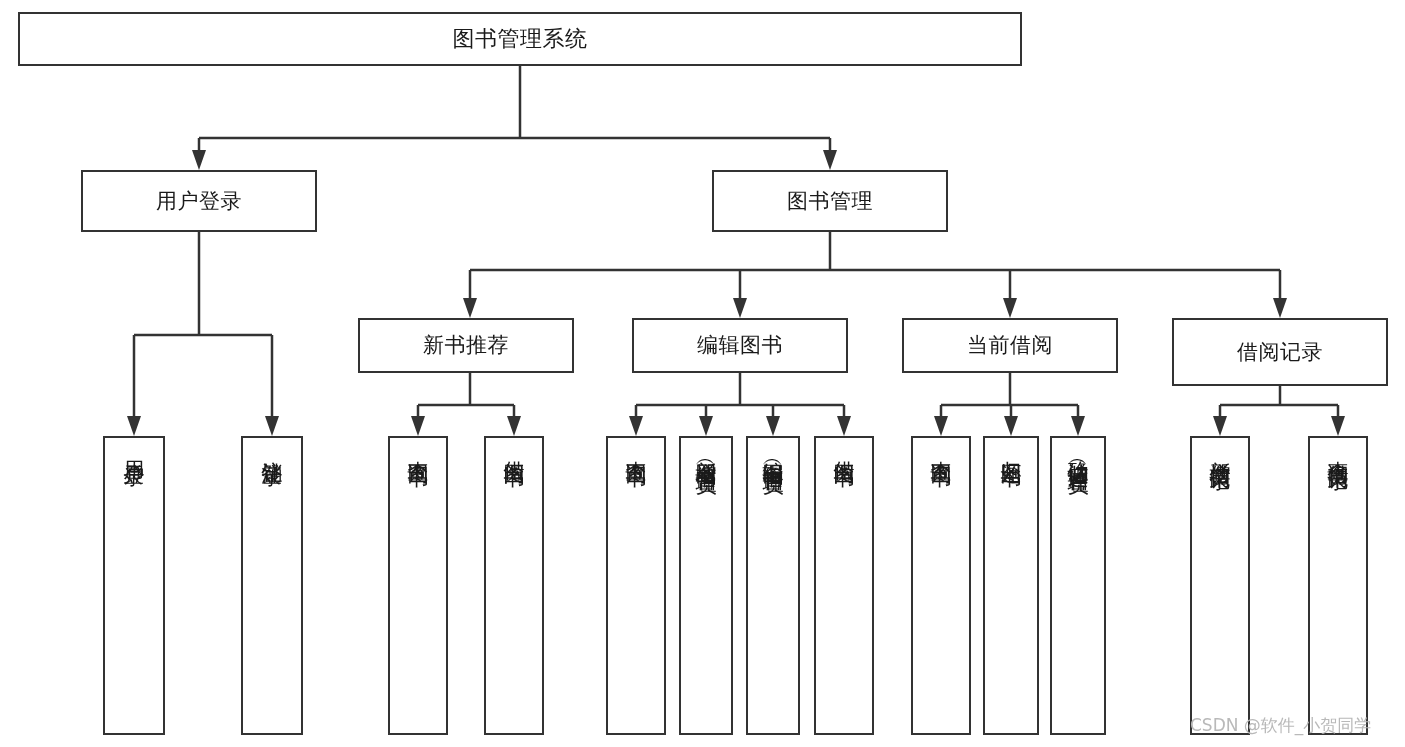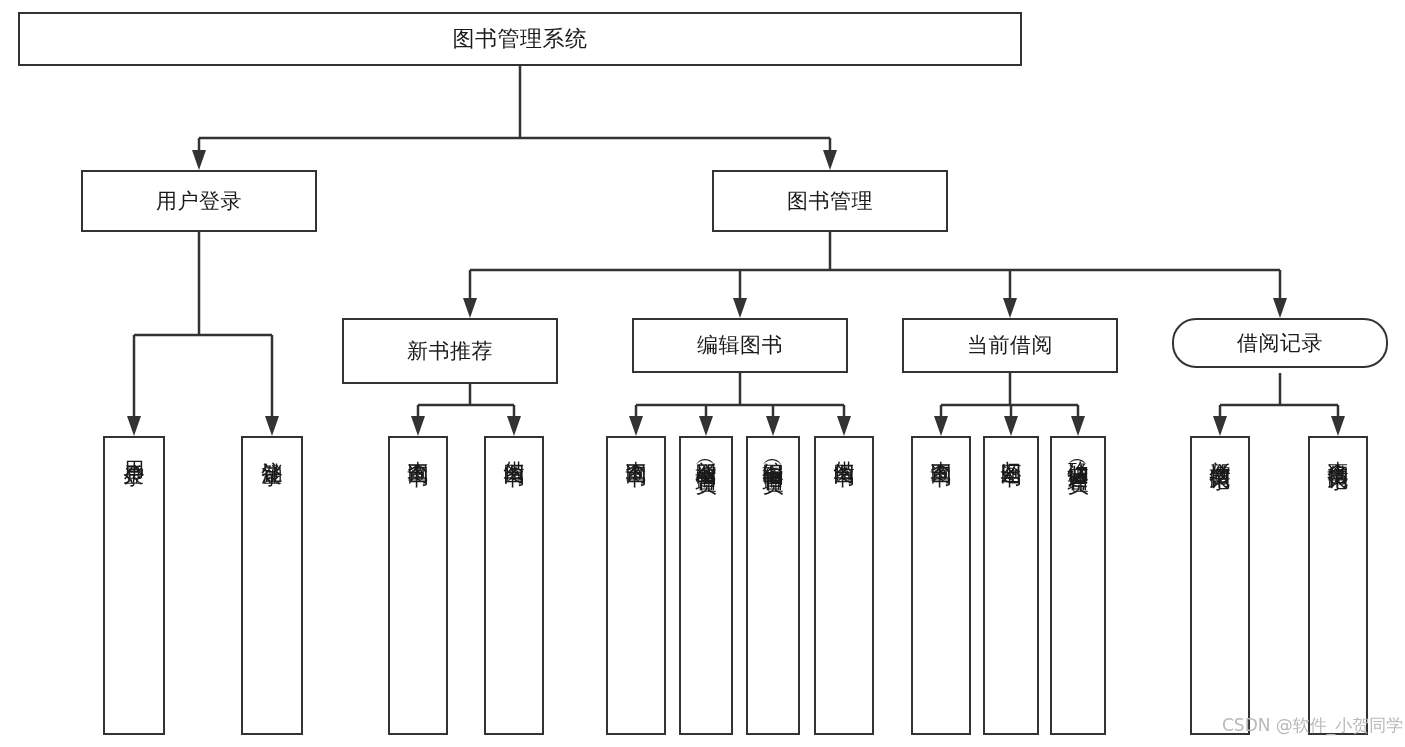--- a/index.html
+++ b/index.html
@@ -60,21 +60,20 @@
     line-height: 1.05;
     letter-spacing: 2px;
     white-space: nowrap;
   }
   .watermark {
     position: absolute;
     color: #b9b9b9;
     font-size: 17px;
     white-space: nowrap;
     font-family: "DejaVu Sans", "Liberation Sans", sans-serif;
-    padding-left: 32px;
   }
 </style>
 </head>
 <body>
 
 <div id="canvas">
   <svg id="edges" viewBox="0 0 1405 747">
       <line x1="520" y1="66" x2="520" y2="138" stroke="#333333" stroke-width="2.5"></line>
       <line x1="199" y1="138" x2="830" y2="138" stroke="#333333" stroke-width="2.5"></line>
       <line x1="199" y1="138" x2="199" y2="152" stroke="#333333" stroke-width="2.5"></line>
@@ -131,30 +130,30 @@
   <div id="nodes">
       <div class="node horizontal root" style="left: 18px; top: 12px; width: 1004px; height: 54px;">
         <span class="label">图书管理系统</span>
       </div>
       <div class="node horizontal" style="left: 81px; top: 170px; width: 236px; height: 62px;">
         <span class="label">用户登录</span>
       </div>
       <div class="node horizontal" style="left: 712px; top: 170px; width: 236px; height: 62px; align-items: center;">
         <span class="label">图书管理</span>
       </div>
-      <div class="node horizontal" style="left: 342px; top: 318px; width: 216px; height: 66px;">
+      <div class="node horizontal" style="left: 358px; top: 318px; width: 216px; height: 55px;">
         <span class="label">新书推荐</span>
       </div>
       <div class="node horizontal" style="left: 632px; top: 318px; width: 216px; height: 55px;">
         <span class="label">编辑图书</span>
       </div>
       <div class="node horizontal" style="left: 902px; top: 318px; width: 216px; height: 55px;">
         <span class="label">当前借阅</span>
       </div>
-      <div class="node horizontal" style="left: 1172px; top: 318px; width: 216px; height: 50px; border-radius: 24px;">
+      <div class="node horizontal" style="left: 1172px; top: 318px; width: 216px; height: 68px;">
         <span class="label">借阅记录</span>
       </div>
       <div class="node vertical" style="left: 103px; top: 436px; width: 62px; height: 299px;">
         <span class="label">用户登录</span>
       </div>
       <div class="node vertical" style="left: 241px; top: 436px; width: 62px; height: 299px;">
         <span class="label">注销登录</span>
       </div>
       <div class="node vertical" style="left: 388px; top: 436px; width: 60px; height: 299px;">
         <span class="label">查询图书</span>

